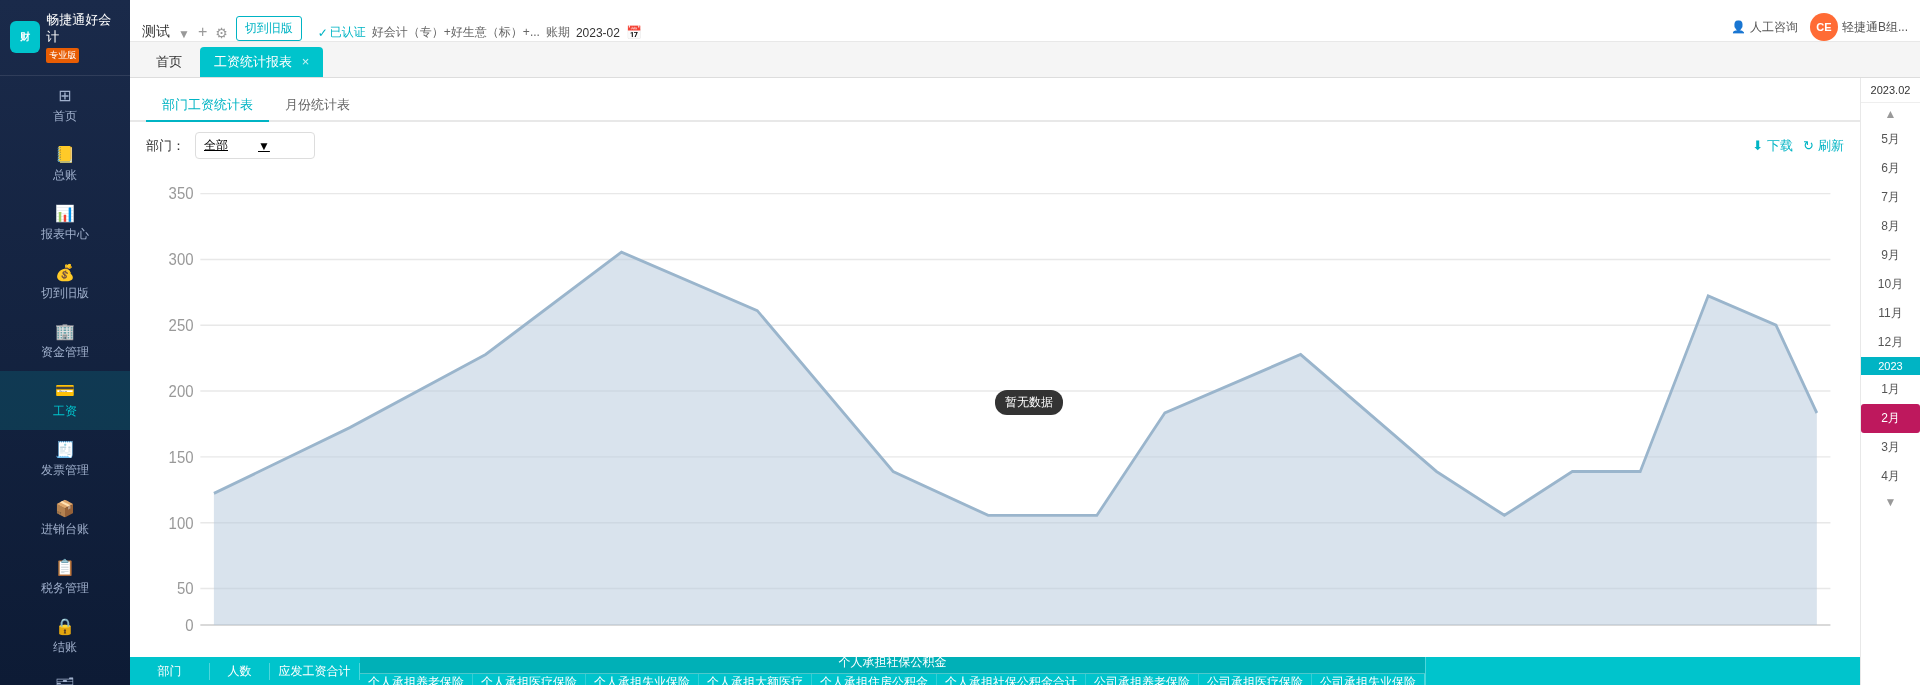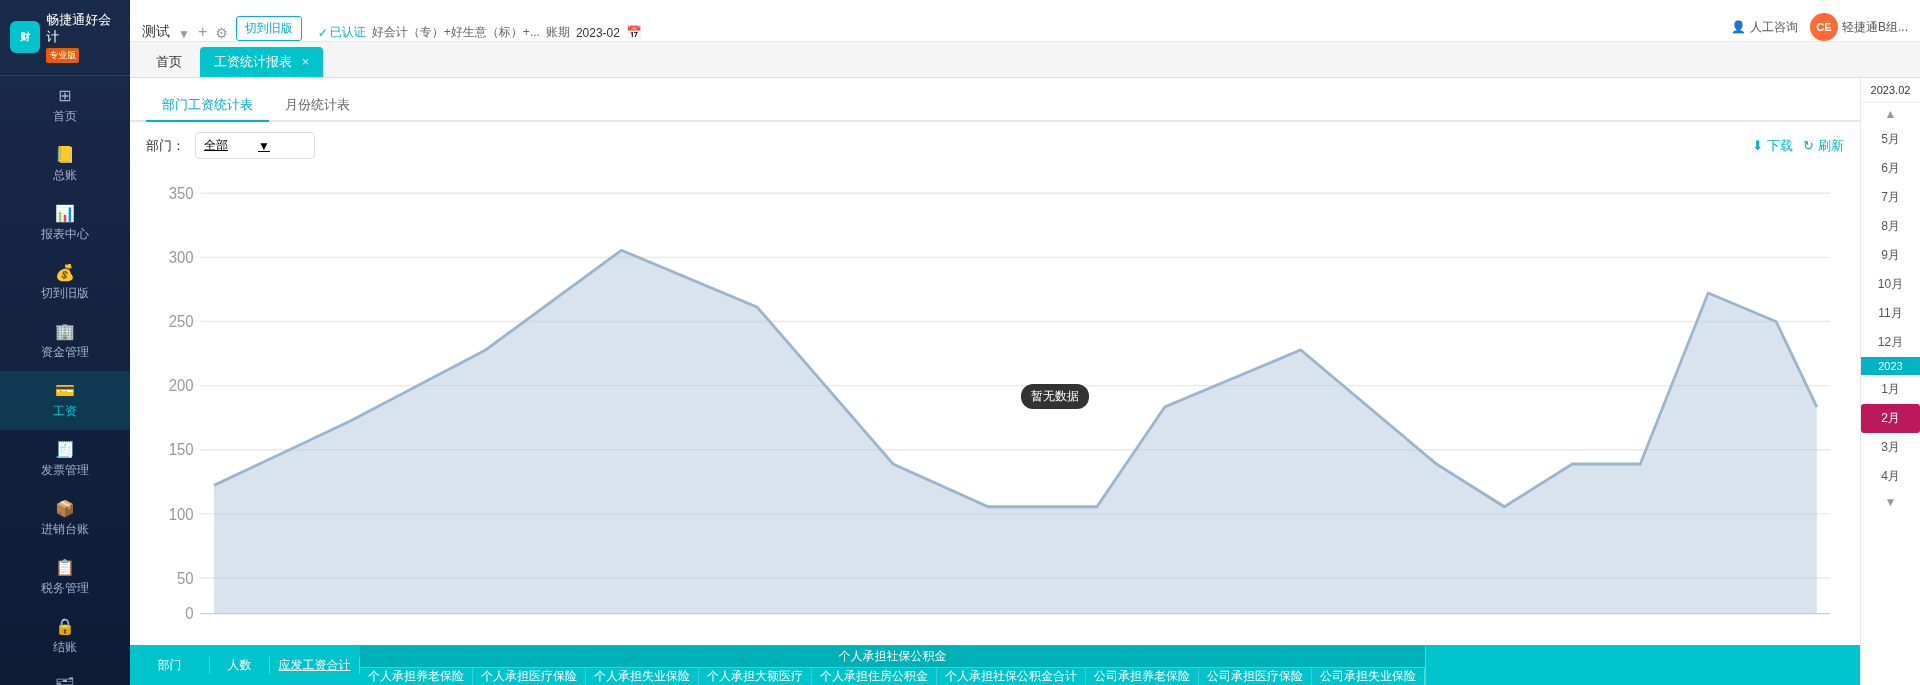--- a/index.html
+++ b/index.html
@@ -240,21 +240,21 @@
       padding: 4px 10px;
       border-radius: 12px;
       font-size: 12px;
       top: 45%;
       left: 50%;
       transform: translateX(-50%);
     }
 
     
     .table-footer {
-      height: 40px;
+      height: 28px;
       background: #00c4cc;
       display: flex;
       align-items: center;
       flex-shrink: 0;
       overflow-x: auto;
     }
     .table-col {
       flex-shrink: 0;
       padding: 0 8px;
       color: white;
@@ -462,32 +462,32 @@
             <text class="y-axis-label" x="35" y="194" text-anchor="end">150</text>
             <text class="y-axis-label" x="35" y="239" text-anchor="end">100</text>
             <text class="y-axis-label" x="35" y="284" text-anchor="end">50</text>
             <text class="y-axis-label" x="35" y="309" text-anchor="end">0</text>
 
             <polygon fill="rgba(180,200,220,0.5)" stroke="none" points="50,215 150,170 250,120 350,50 450,90 550,200 620,230 700,230 750,160 850,120 950,200 1000,230 1050,200 1100,200 1150,80 1200,100 1230,160 1230,305 50,305"></polygon>
 
             <polyline fill="none" stroke="#9ab5cc" stroke-width="2" points="50,215 150,170 250,120 350,50 450,90 550,200 620,230 700,230 750,160 850,120 950,200 1000,230 1050,200 1100,200 1150,80 1200,100 1230,160"></polyline>
           </svg>
           
-          <div class="chart-tooltip" style="top: 45%; left: 52%; margin-left: 26px;">暂无数据</div>
+          <div class="chart-tooltip" style="top: 45%; left: 52%;">暂无数据</div>
         </div>
       </div>
 
       <div class="table-footer">
         <div class="table-col" style="min-width:80px; display:flex; flex-direction:column; justify-content:center; align-items:center;">
           <span>部门</span>
         </div>
         <div class="table-col" style="min-width:60px; display:flex; flex-direction:column; justify-content:center; align-items:center;">
           <span>人数</span>
         </div>
-        <div class="table-col" style="min-width:90px; display:flex; flex-direction:column; justify-content:center; align-items:center;text-decoration:underline;">
+        <div class="table-col" style="min-width:90px; display:flex; flex-direction:column; justify-content:center; align-items:center;">
           <span>应发工资合计</span>
         </div>
         <div style="display:flex; flex-direction:column; border-right:1px solid rgba(255,255,255,0.3);">
           <div style="text-align:center; color:white; font-size:12px; padding:2px 8px; border-bottom:1px solid rgba(255,255,255,0.3); background:rgba(0,0,0,0.1);">个人承担社保公积金</div>
           <div style="display:flex;">
             <div class="table-col" style="min-width:100px; border-right:1px solid rgba(255,255,255,0.2);">个人承担养老保险</div>
             <div class="table-col" style="min-width:100px; border-right:1px solid rgba(255,255,255,0.2);">个人承担医疗保险</div>
             <div class="table-col" style="min-width:100px; border-right:1px solid rgba(255,255,255,0.2);">个人承担失业保险</div>
             <div class="table-col" style="min-width:100px; border-right:1px solid rgba(255,255,255,0.2);">个人承担大额医疗</div>
             <div class="table-col" style="min-width:100px; border-right:1px solid rgba(255,255,255,0.2);">个人承担住房公积金</div>

